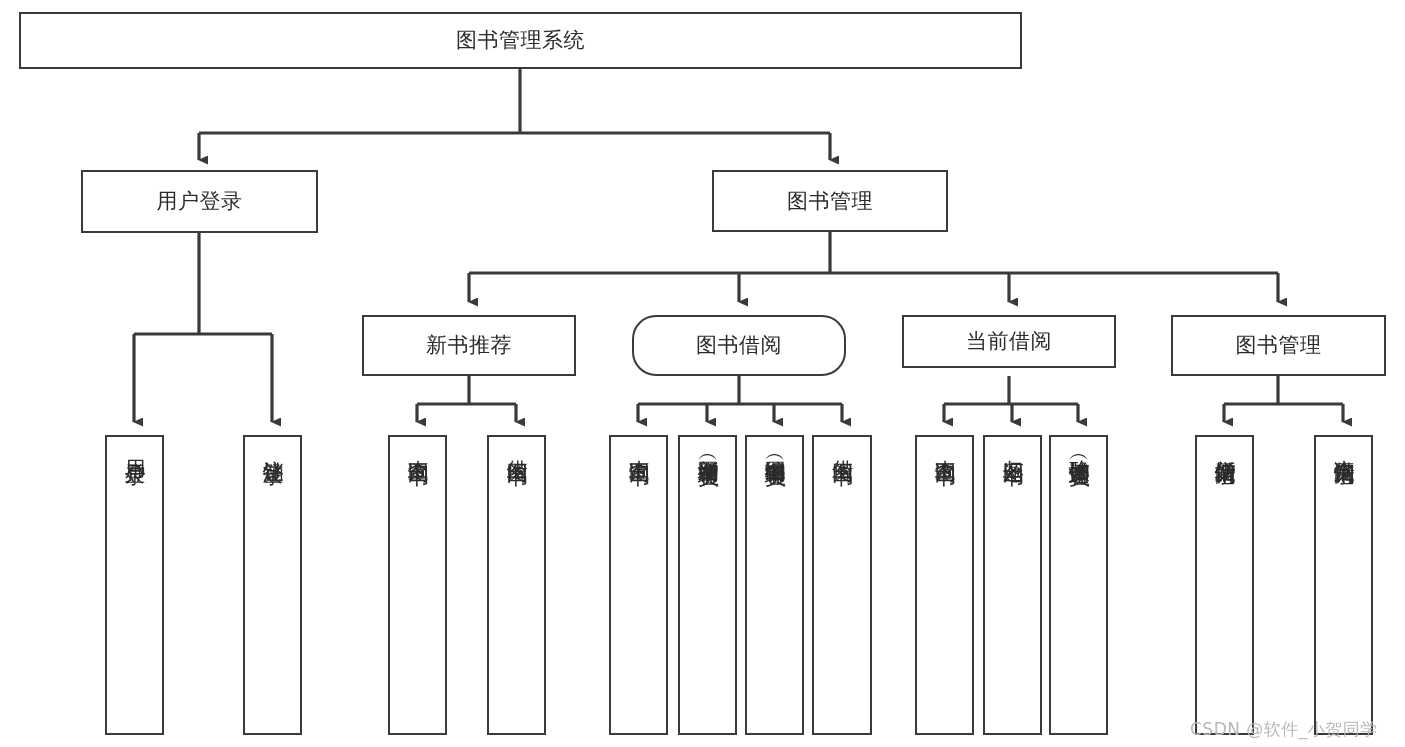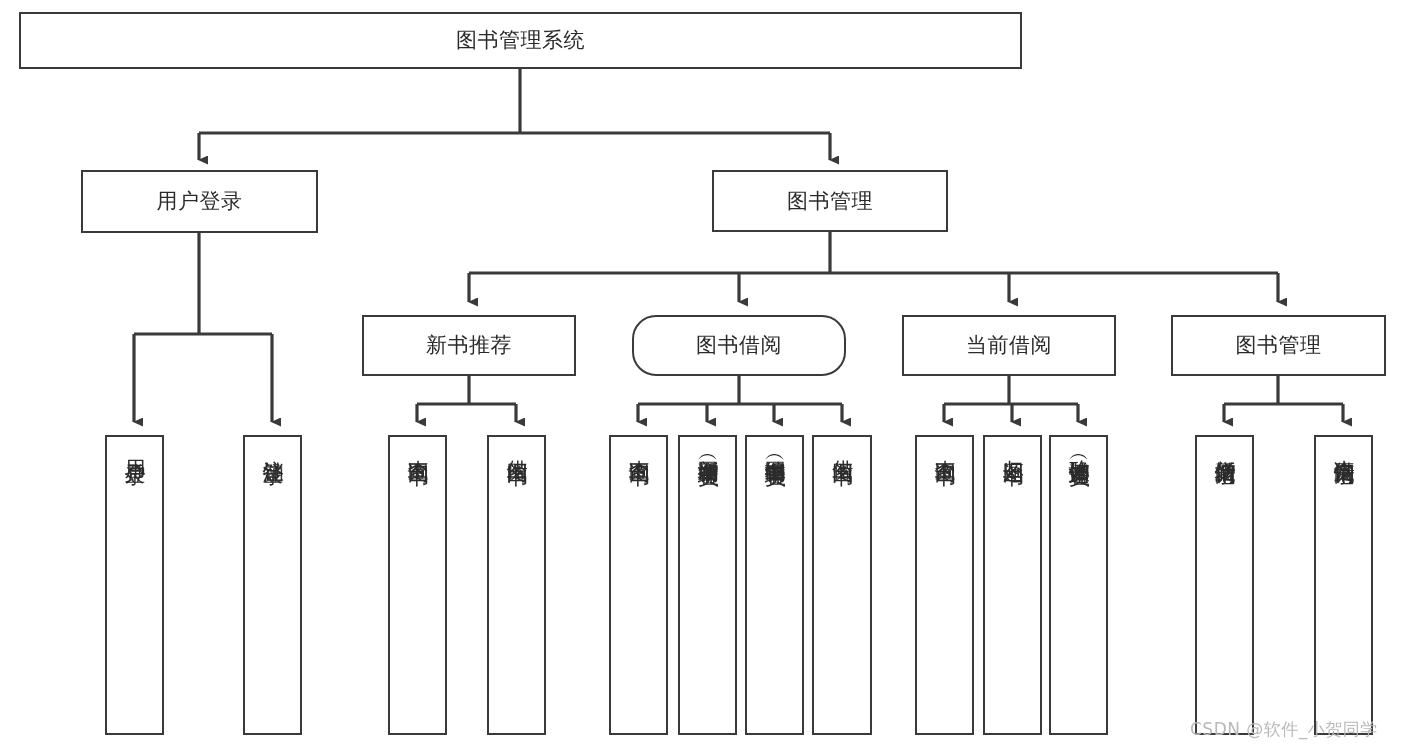--- a/index.html
+++ b/index.html
@@ -143,21 +143,21 @@
   <div class="node-box" style="left:362px; top:315px; width:214px; height:61px;">
     <span class="node-label">新书推荐</span>
   </div>
 
   <div class="node-box" style="left:712px; top:170px; width:236px; height:62px;">
     <span class="node-label">图书管理</span>
   </div>
   <div class="node-box" style="left:632px; top:315px; width:214px; height:61px;border-radius:24px;">
     <span class="node-label">图书借阅</span>
   </div>
-  <div class="node-box" style="left:902px; top:315px; width:214px; height:61px;">
+  <div class="node-box" style="left:902px; top:315px; width:214px; height:53px;">
     <span class="node-label">当前借阅</span>
   </div>
   <div class="node-box" style="left:1171px; top:315px; width:215px; height:61px;">
     <span class="node-label">图书管理</span>
   </div>
 
   <div class="node-box vertical" style="left:105px; top:435px; width:59px; height:300px;">
     <span class="node-label">用户登录</span>
   </div>
   <div class="node-box vertical" style="left:243px; top:435px; width:59px; height:300px;">

